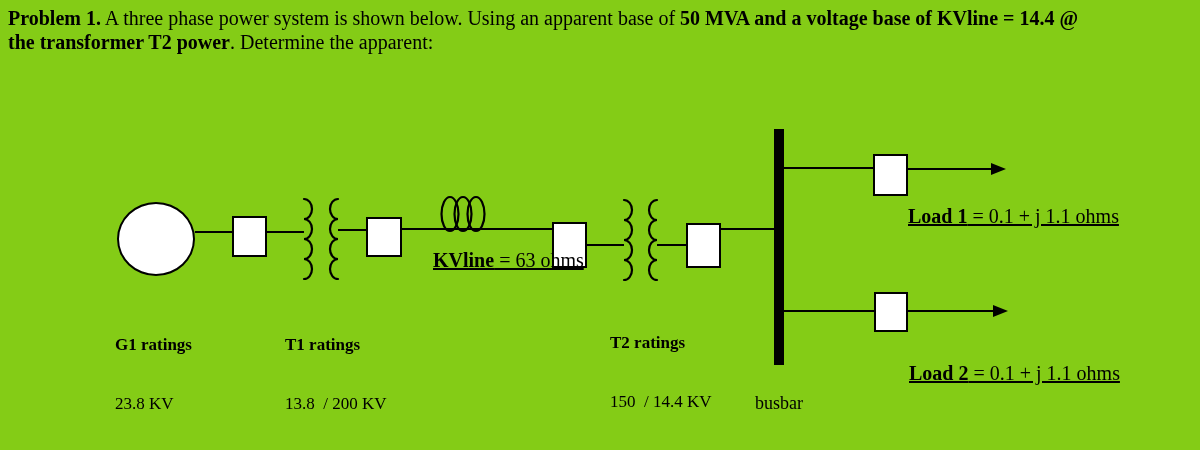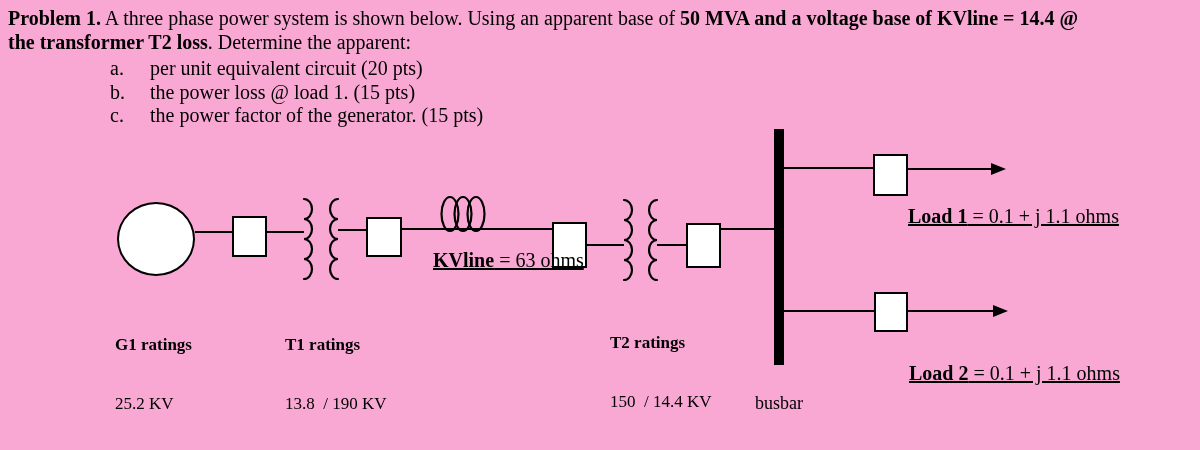--- a/index.html
+++ b/index.html
@@ -1,16 +1,16 @@
 <!DOCTYPE html>
 <html><head>
 <meta charset="utf-8">
 <style>
   html,body{margin:0;padding:0;background:#fff;}
-  #screen{position:relative;width:1200px;height:450px;background:#f9a8d4;
+  #screen{position:relative;width:1200px;height:450px;background:#84cc16;
           font-family:"Liberation Serif",serif;color:#000;overflow:hidden;}
   .abs{position:absolute;}
   .bold{font-weight:bold;}
   .nowrap{white-space:nowrap;}
   
   .header{left:8px;top:7px;width:1188px;font-size:20px;line-height:23.5px;}
   
   .items{left:110px;top:57px;font-size:20px;line-height:23.5px;}
   .item-letter{display:inline-block;width:40px;}
   
@@ -27,28 +27,23 @@
   .busbar-label{position:absolute;font-size:18px;}
   svg{position:absolute;overflow:visible;}
 </style>
 </head>
 <body>
 
 <div id="screen">
 
   <div class="abs header">
     <div class="nowrap"><span class="bold">Problem 1.</span><span> A three phase power system is shown below. Using an apparent base of </span><span class="bold">50 MVA and a voltage base of KVline = 14.4 @</span></div>
-    <div class="nowrap"><span class="bold">the transformer T2 loss</span><span>. Determine the apparent:</span></div>
+    <div class="nowrap"><span class="bold">the transformer T2 power</span><span>. Determine the apparent:</span></div>
   </div>
 
-  <div class="abs items">
-    <div><span class="item-letter">a.</span><span>per unit equivalent circuit (20 pts)</span></div>
-    <div><span class="item-letter">b.</span><span>the power loss @ load 1. (15 pts)</span></div>
-    <div><span class="item-letter">c.</span><span>the power factor of the generator. (15 pts)</span></div>
-  </div>
 
   <div class="circle" style="left:117px;top:202px;width:78px;height:74px;"></div>
 
   <div class="wire" style="left:195px;top:231px;width:38px;height:2px;"></div>
   <div class="cbox" style="left:232px;top:216px;width:35px;height:41px;"></div>
   <div class="wire" style="left:267px;top:231px;width:37px;height:2px;"></div>
 
   <svg style="left:301px;top:197px;" width="14" height="84" viewBox="0 0 14 84">
     <path d="M3,2 a8,10 0 0 1 0,20 a8,10 0 0 1 0,20 a8,10 0 0 1 0,20 a8,10 0 0 1 0,20" fill="none" stroke="#000" stroke-width="2.2" stroke-linecap="round"></path>
   </svg>
@@ -95,29 +90,29 @@
   <div class="diagram-label" style="left:433px;top:249px;"><span class="bold">KVline</span><span> = 63 ohms</span></div>
 
   <div class="diagram-label" style="left:908px;top:205px;"><span class="bold">Load 1</span><span> = 0.1 + j 1.1 ohms</span></div>
 
   <div class="diagram-label" style="left:909px;top:346px;margin-top:16px;"><span class="bold">Load 2</span><span> = 0.1 + j 1.1 ohms</span></div>
 
   <div class="busbar-label" style="left:755px;top:393px;text-align:right;">busbar</div>
 
   <div class="ratings" style="left:115px;top:296px;">
     <div class="title">G1 ratings</div>
-    <div>25.2 KV</div>
+    <div>23.8 KV</div>
     
     
     
   </div>
 
   <div class="ratings" style="left:285px;top:296px;">
     <div class="title">T1 ratings</div>
-    <div>13.8  / 190 KV</div>
+    <div>13.8  / 200 KV</div>
     
     
     
   </div>
 
   <div class="ratings" style="left:610px;top:294px;">
     <div class="title">T2 ratings</div>
     <div>150  / 14.4 KV</div>
     
     

